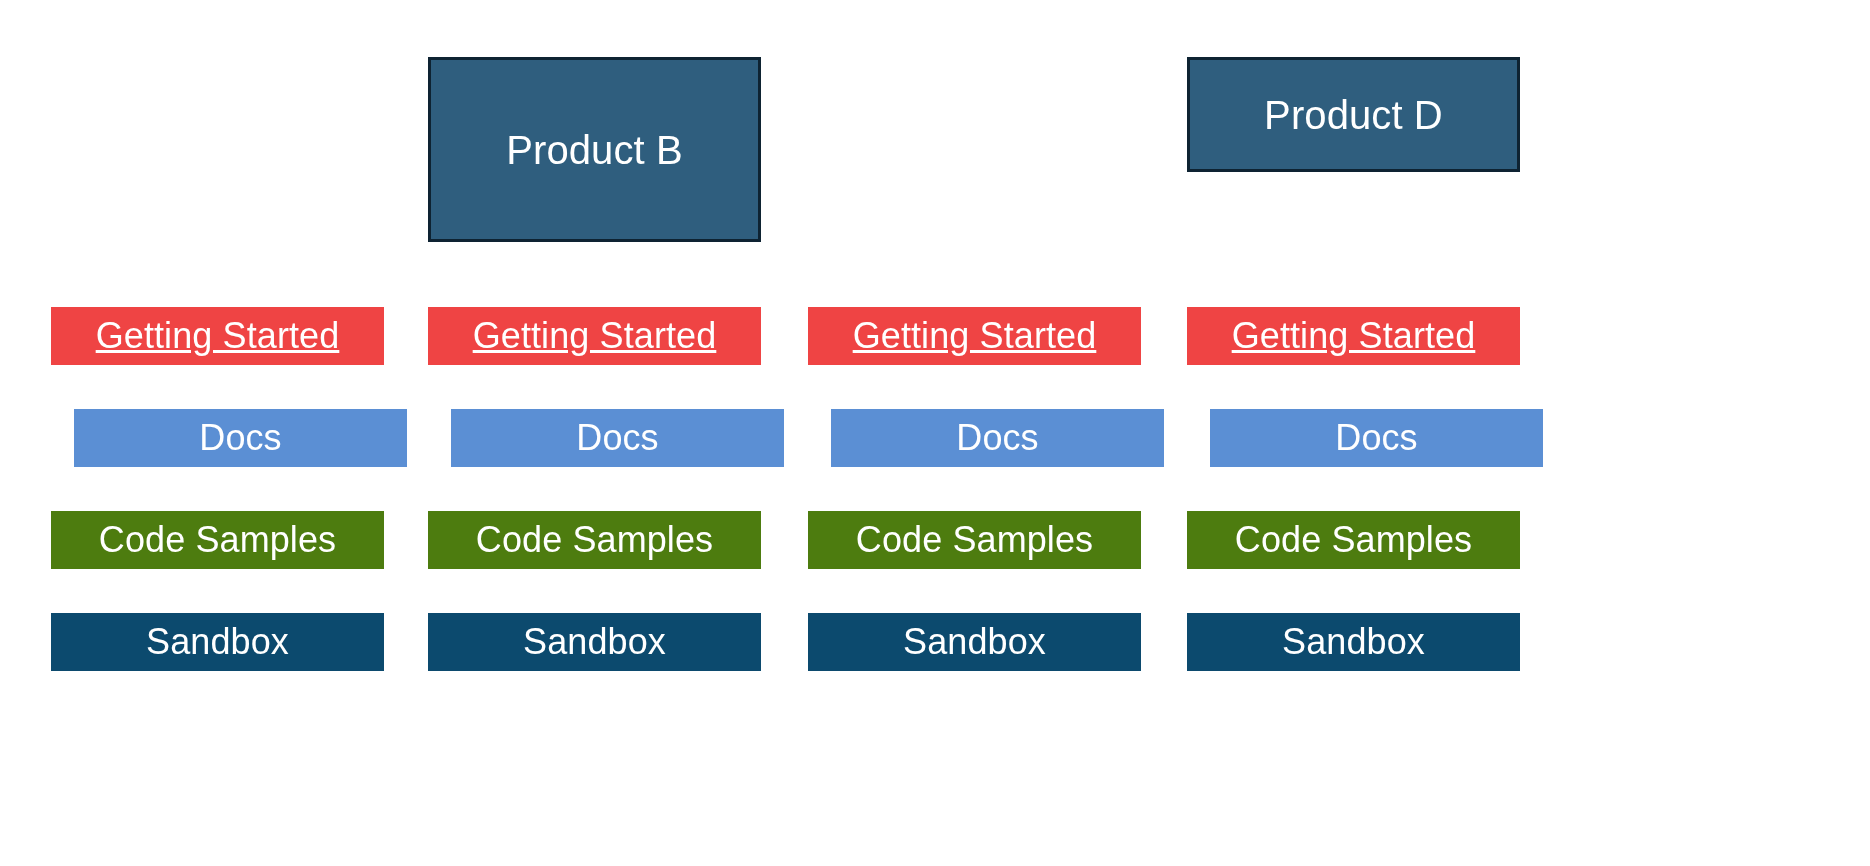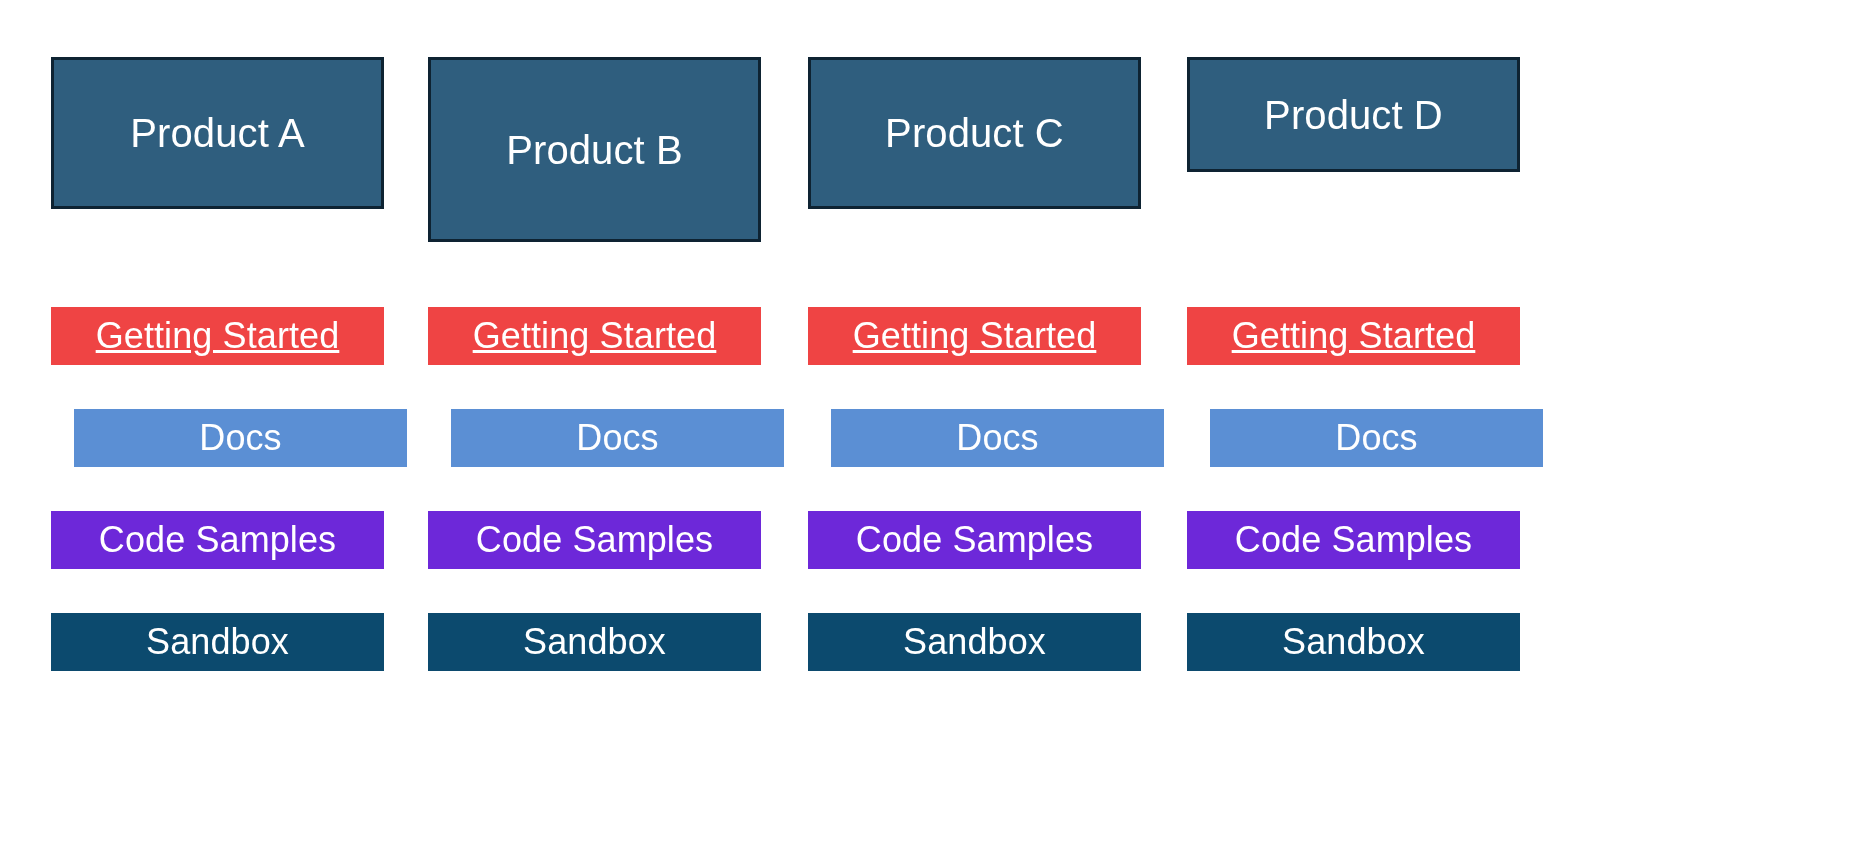--- a/index.html
+++ b/index.html
@@ -45,39 +45,33 @@
   }
 
   
   .res-bar {
     font-size: 36px;
     font-weight: 400;
     border: 0;
   }
   .res-getting-started { background: #ef4444; text-decoration: underline; }
   .res-docs           { background: #5B8FD4; margin-left: 23px; }
-  .res-code-samples   { background: #6d28d9; }
+  .res-code-samples   { background: #4d7c0f; }
   .res-sandbox        { background: #0c4a6e; }
 </style>
 </head>
 <body>
 
 <div id="board">
 
-  <div class="cell product-box" style="left:51px; top:57px; width:333px; height:152px;">
-    <span>Product A</span>
-  </div>
 
   <div class="cell product-box" style="left:428px; top:57px; width:333px; height:185px;">
     <span>Product B</span>
   </div>
 
-  <div class="cell product-box" style="left:808px; top:57px; width:333px; height:152px;">
-    <span>Product C</span>
-  </div>
 
   <div class="cell product-box" style="left:1187px; top:57px; width:333px; height:115px;">
     <span>Product D</span>
   </div>
 
   <div class="cell res-bar res-getting-started" style="left:51px; top:307px; width:333px; height:58px;">
     <span>Getting Started</span>
   </div>
   <div class="cell res-bar res-getting-started" style="left:428px; top:307px; width:333px; height:58px;">
     <span>Getting Started</span>

